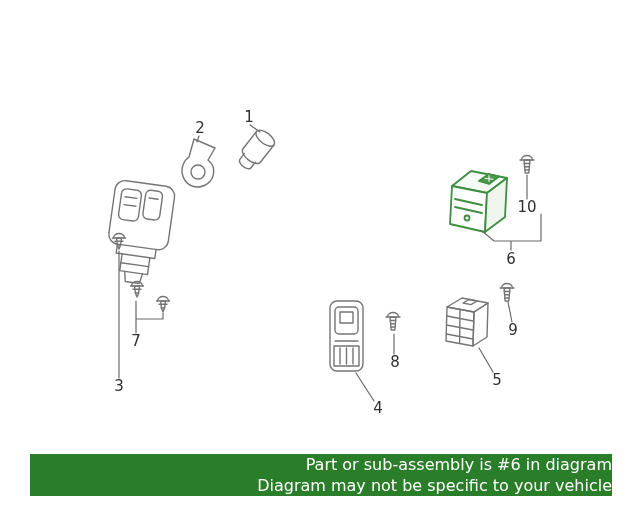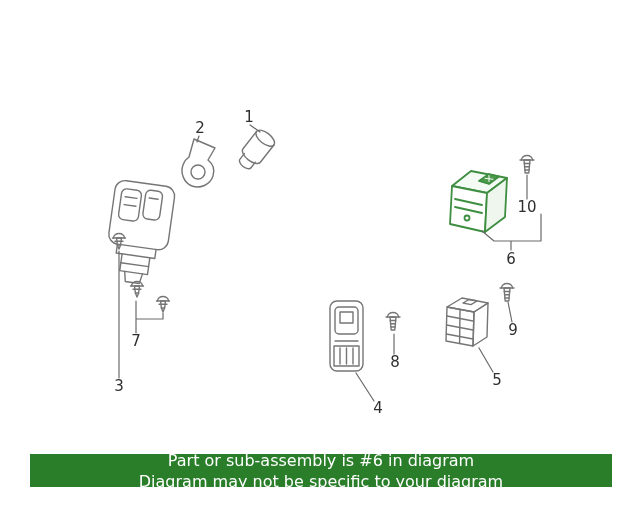--- a/index.html
+++ b/index.html
@@ -1,23 +1,23 @@
 <!DOCTYPE html>
 <html><head>
 <meta charset="utf-8">
 <style>
   html,body{margin:0;padding:0;background:#ffffff;}
   body{width:640px;height:512px;overflow:hidden;}
   .stage{position:relative;width:640px;height:512px;font-family:"DejaVu Sans",sans-serif;background:#ffffff;}
   svg{position:absolute;left:0;top:0;}
   text.lbl{font-family:"DejaVu Sans",sans-serif;font-size:15px;}
   .banner{
-    position:absolute;left:30px;top:454px;width:582px;height:33px;
+    position:absolute;left:30px;top:454px;width:582px;height:42px;
     background:#2a7e2a;color:#ffffff;
-    display:flex;flex-direction:column;align-items:center;justify-content:center;
+    display:flex;flex-direction:column;align-items:flex-end;justify-content:center;
     font-size:16px;line-height:21px;text-align:center;
   }
 </style>
 </head>
 <body>
 
 <div class="stage">
 
   <svg width="640" height="512" viewBox="0 0 640 512">
     <defs>
@@ -120,16 +120,16 @@
       <text class="lbl" x="511" y="264" text-anchor="middle">6</text>
       <text class="lbl" x="136" y="346" text-anchor="middle">7</text>
       <text class="lbl" x="395" y="367" text-anchor="middle">8</text>
       <text class="lbl" x="513" y="335" text-anchor="middle">9</text>
       <text class="lbl" x="527" y="212" text-anchor="middle">10</text>
     </g>
   </svg>
 
   <div class="banner">
     <div>Part or sub-assembly is #6 in diagram</div>
-    <div>Diagram may not be specific to your diagram</div>
+    <div>Diagram may not be specific to your vehicle</div>
   </div>
 
 </div>
 
 </body></html>

